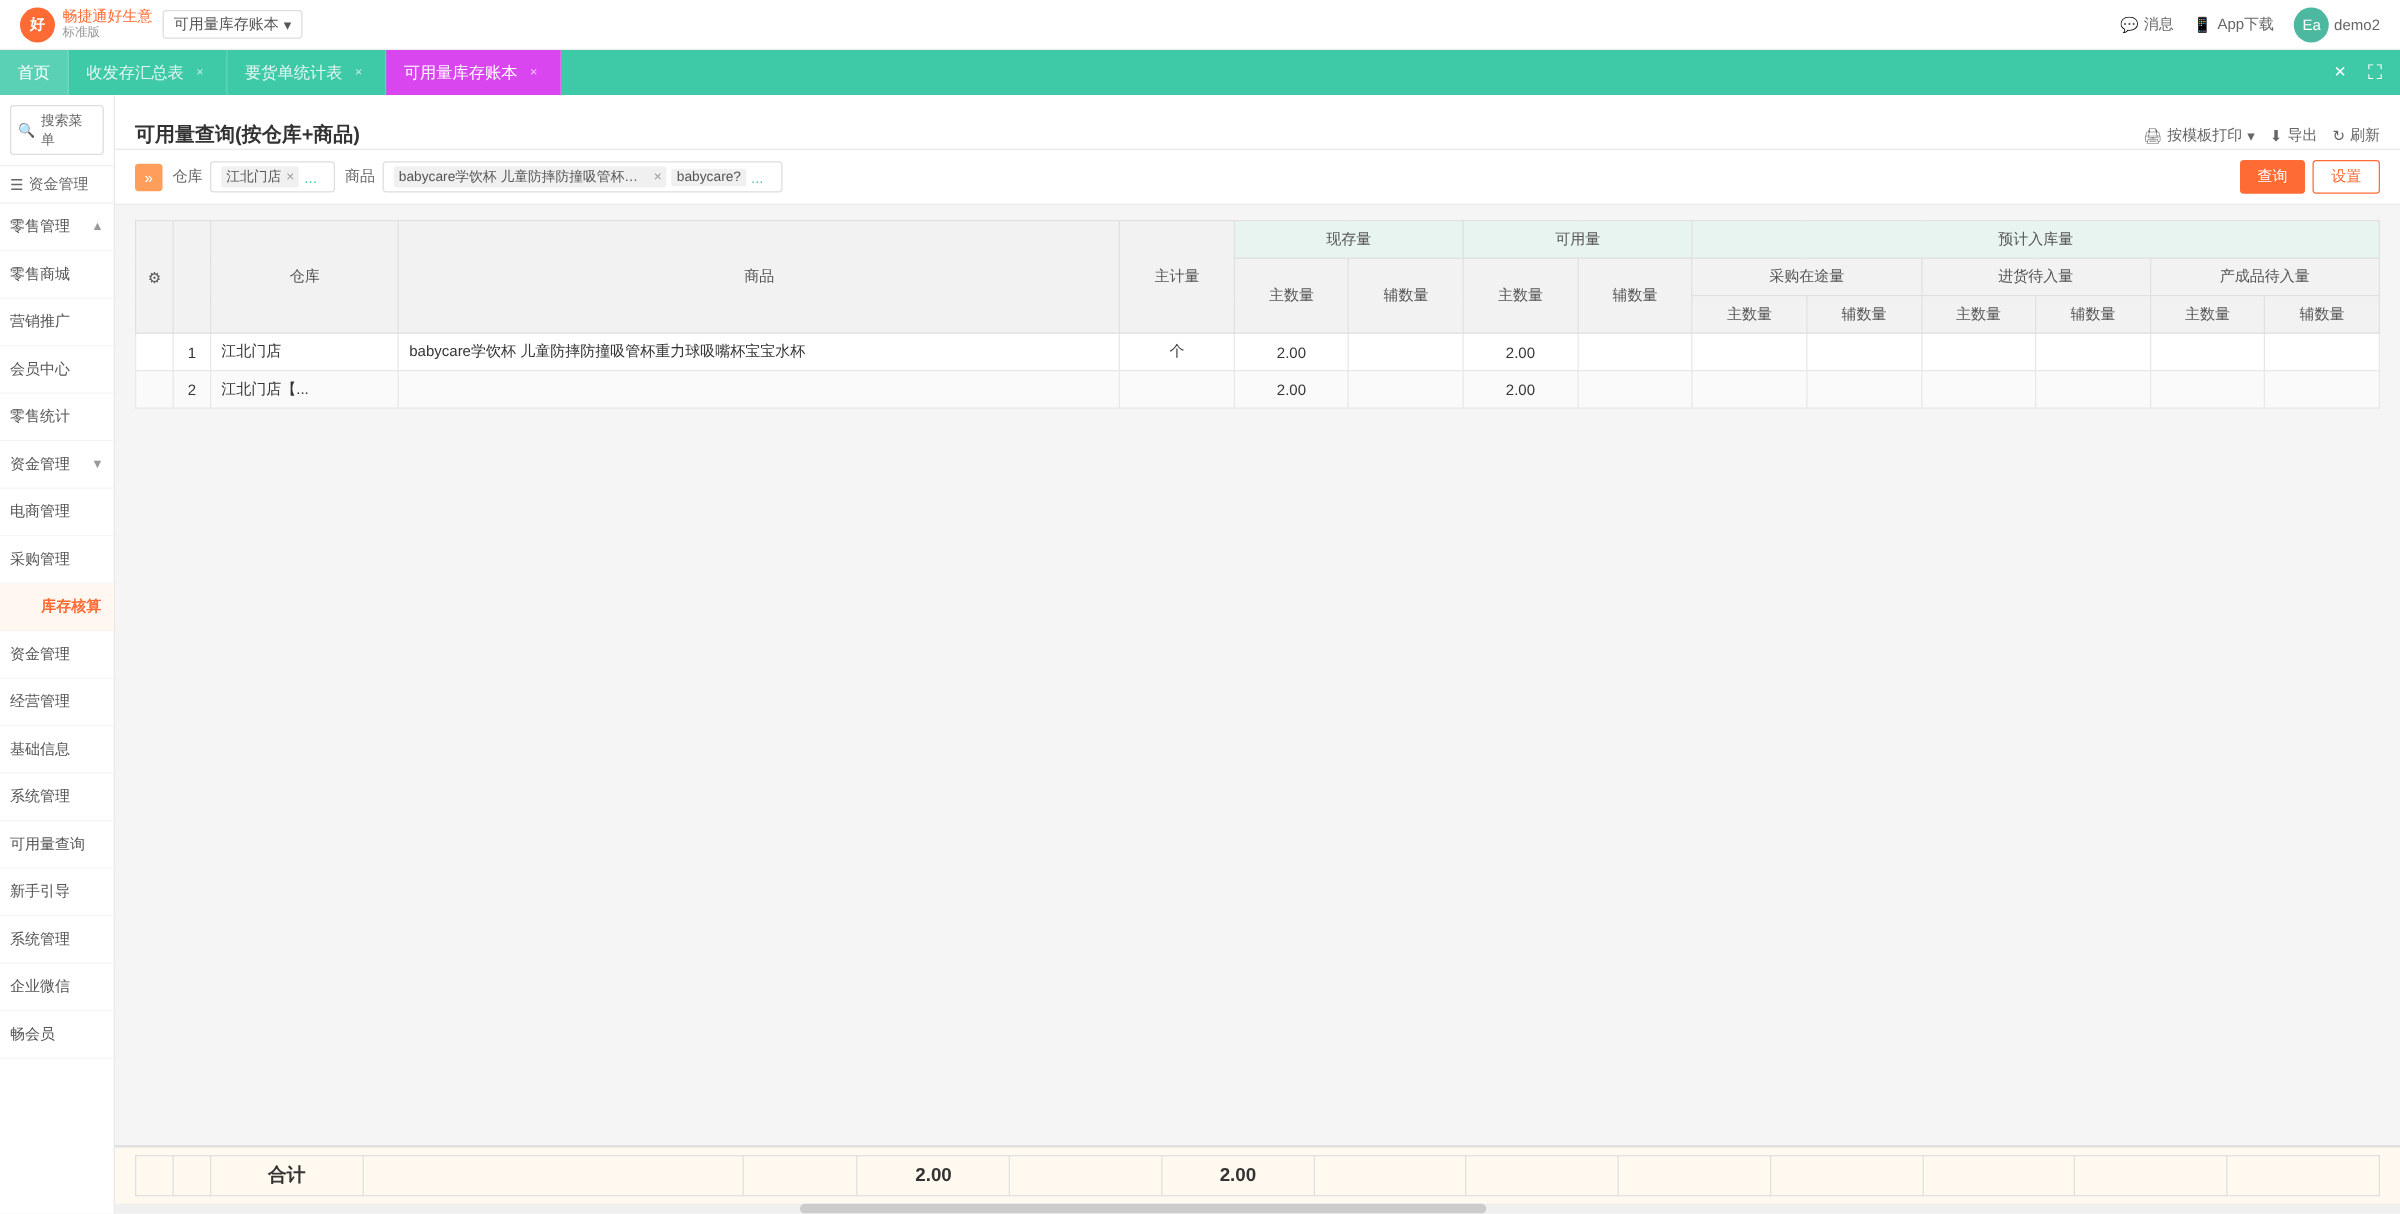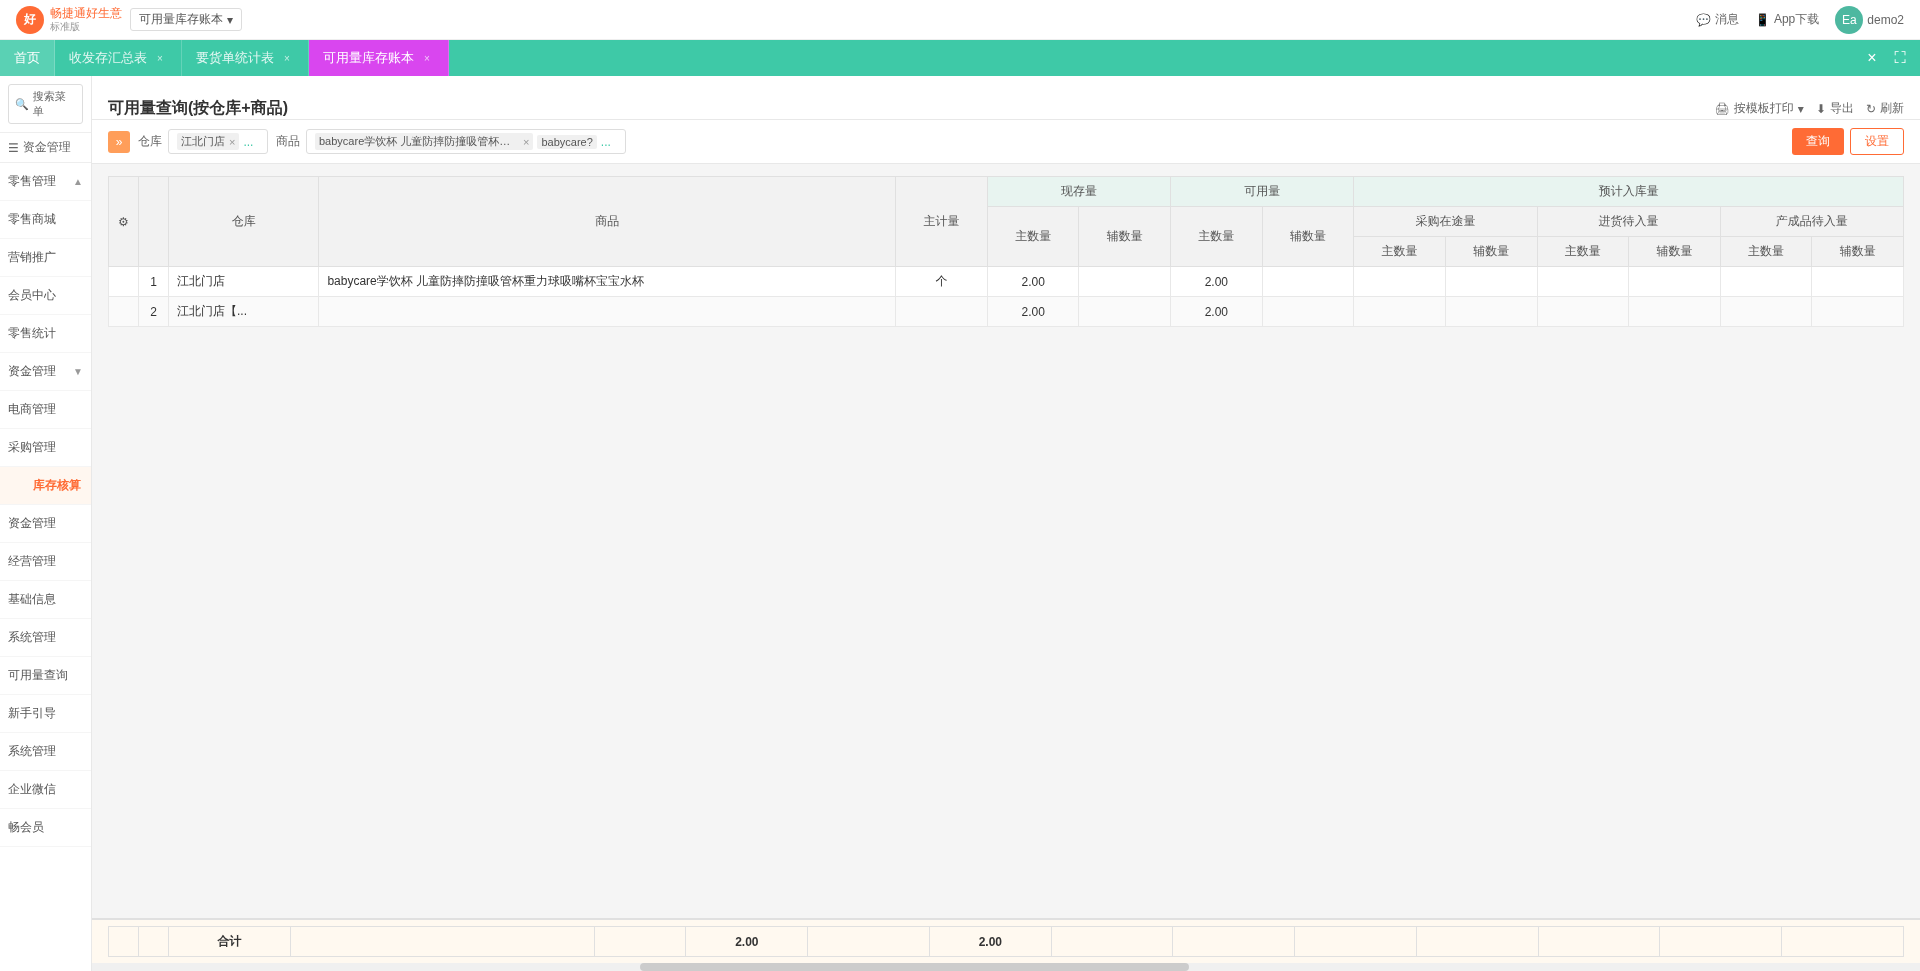--- a/index.html
+++ b/index.html
@@ -512,21 +512,21 @@
       <td style="text-align:center;"></td>
       <td style="text-align:center;"></td>
       <td style="text-align:center;"></td>
       <td style="text-align:center;"></td>
     </tr>
           </tbody>
       </table>
     </div>
 
     <div class="table-footer">
-      <table style="width:100%;border-collapse:collapse;font-size:12px;">
+      <table style="width:100%;border-collapse:collapse;font-size:15px;">
         <tbody>
             <tr class="total-row">
           <td style="width:30px;border:1px solid #e0e0e0;padding:6px 8px;"></td>
           <td style="width:30px;border:1px solid #e0e0e0;padding:6px 8px;"></td>
           <td style="border:1px solid #e0e0e0;padding:6px 8px;text-align:center;min-width:80px;">合计</td>
           <td style="border:1px solid #e0e0e0;padding:6px 8px;min-width:200px;"></td>
           <td style="border:1px solid #e0e0e0;padding:6px 8px;min-width:60px;"></td>
           <td style="border:1px solid #e0e0e0;padding:6px 8px;text-align:center;min-width:80px;font-weight:bold;">2.00</td>
           <td style="border:1px solid #e0e0e0;padding:6px 8px;min-width:80px;"></td>
           <td style="border:1px solid #e0e0e0;padding:6px 8px;text-align:center;min-width:80px;font-weight:bold;">2.00</td>

